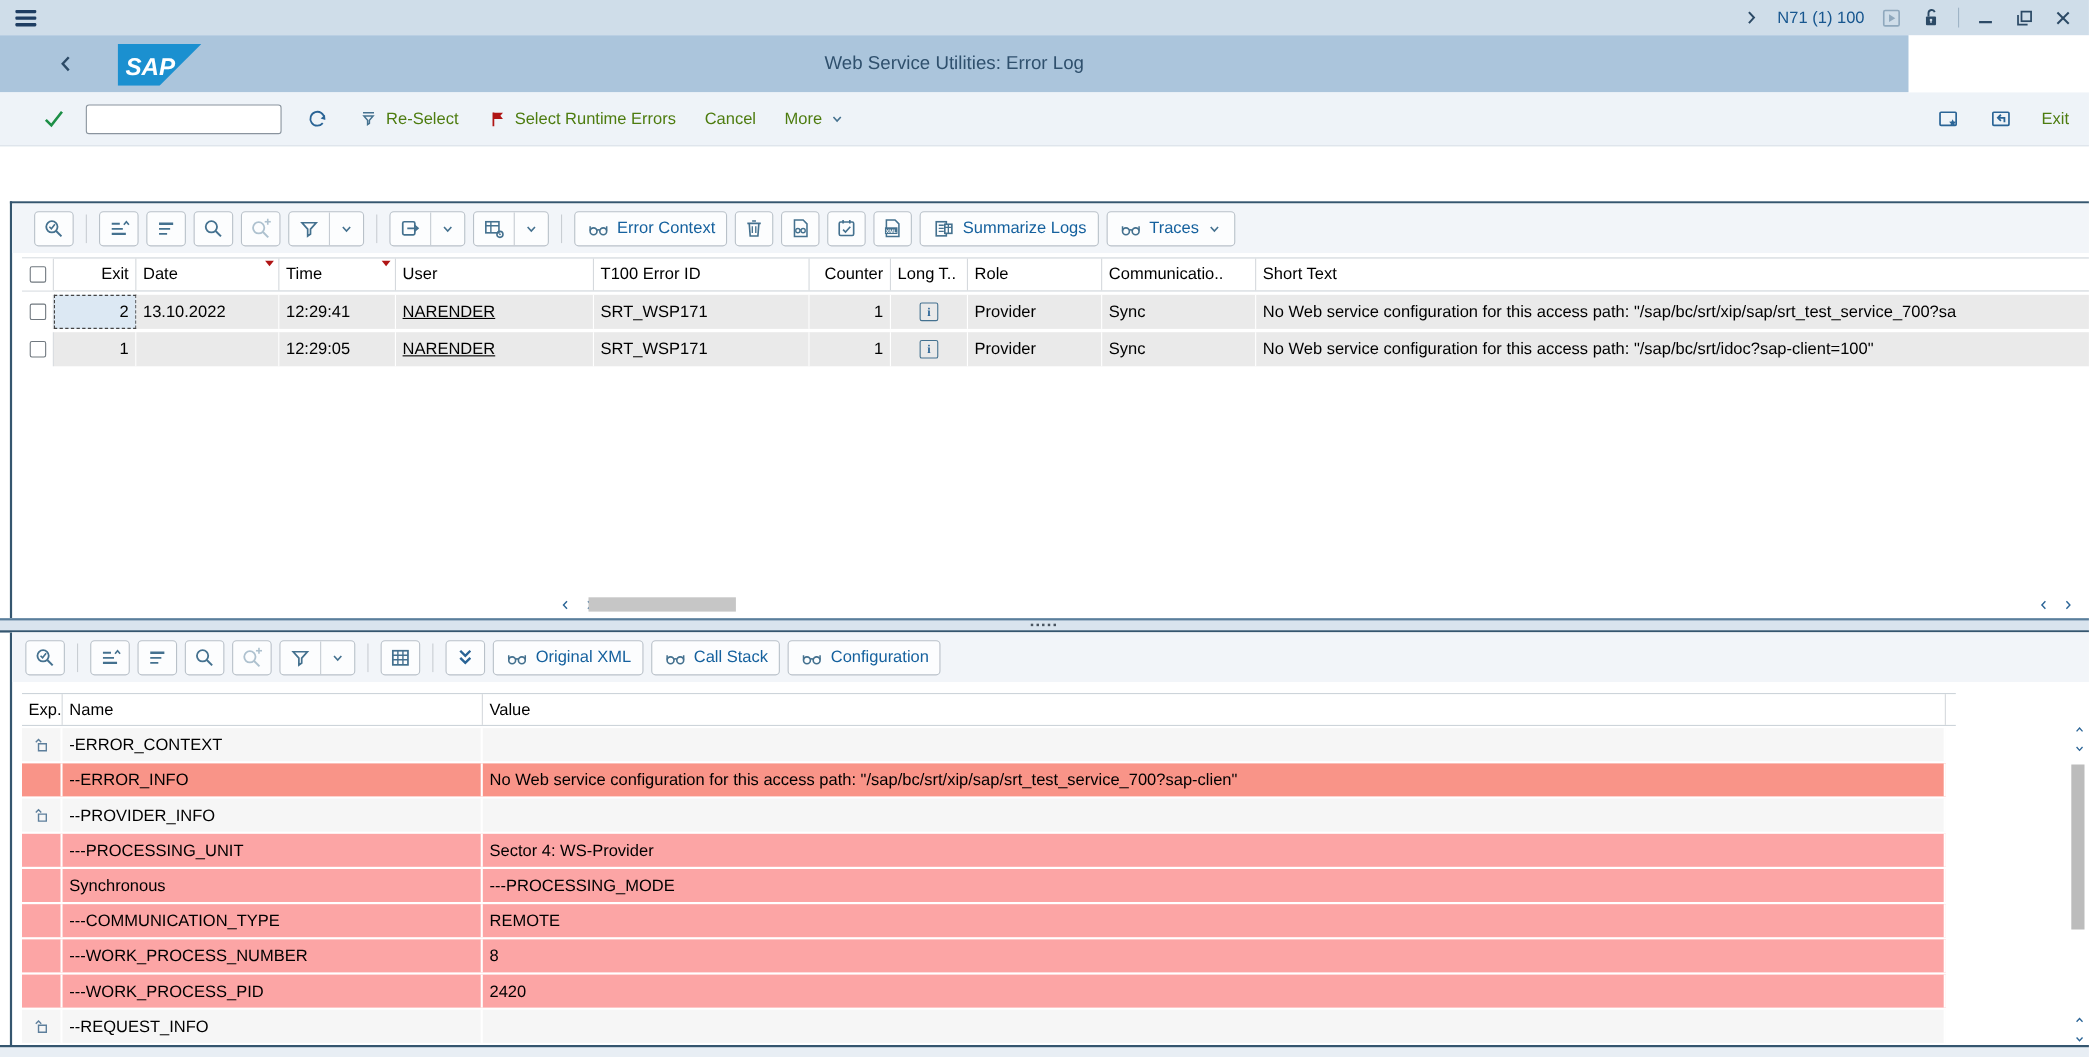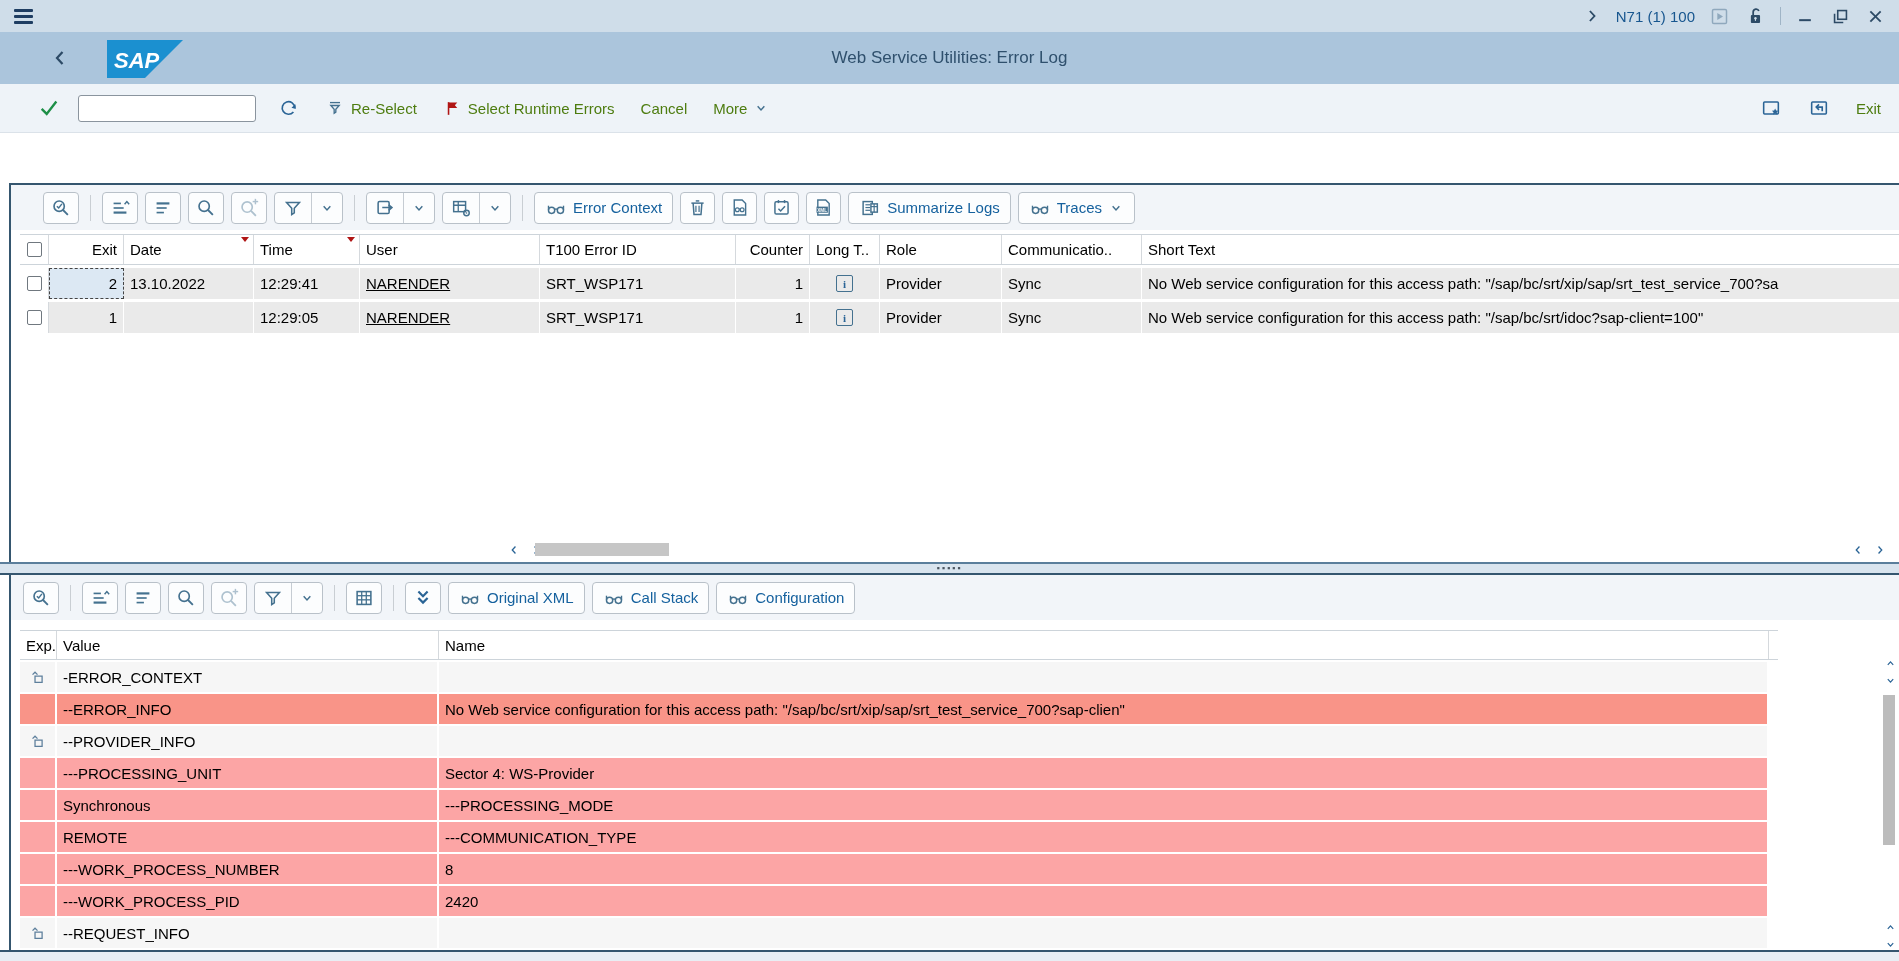--- a/index.html
+++ b/index.html
@@ -12,21 +12,21 @@
     display:flex; align-items:center; }
   .hamburger { width:40px; height:32px; display:flex; flex-direction:column; justify-content:center;
     gap:3px; padding-left:14px; cursor:pointer; }
   .hamburger span { width:19px; height:3px; background:#1e3d62; border-radius:1px; }
   .sys-right { margin-left:auto; display:flex; align-items:center; gap:14px; padding-right:12px; }
   .sys-label { color:#17568f; font-size:15px; }
   .sys-divider { width:1px; height:18px; background:#9fb4c6; }
   .winctl { display:flex; align-items:center; gap:16px; padding-right:2px; }
 
   
-  .titlebar { position:absolute; left:0; top:32px; width:1899px; height:52px; background:#abc5dc; }
+  .titlebar { position:absolute; left:0; top:32px; width:1735px; height:52px; background:#abc5dc; }
   .back-btn { position:absolute; left:48px; top:14px; cursor:pointer; }
   .sap-logo { position:absolute; left:107px; top:8px; width:76px; height:38px; }
   .page-title { position:absolute; left:0; top:0; width:100%; height:52px; display:flex;
     align-items:center; justify-content:center; color:#2f506d; font-size:17px; }
 
   
   .appbar { position:absolute; left:0; top:84px; width:1899px; height:49px; background:#eef3f8;
     border-bottom:1px solid #dbe2e9; display:flex; align-items:center; }
   .okcode-check { margin-left:38px; }
   .combobox { margin-left:18px; width:178px; height:27px; background:#fff; border:1px solid #8a949e;
@@ -44,21 +44,21 @@
   .grid-bottom { position:absolute; left:9px; top:575px; width:1890px; height:375px;
     border-left:2px solid #35566f; background:#fff; }
   .splitter { position:absolute; left:0; top:562px; width:1899px; height:13px; background:#d9e4ee;
     border-top:2px solid #5a7e9b; border-bottom:2px solid #35566f; }
   .splitter-dots { position:absolute; left:50%; top:1px; transform:translateX(-50%); letter-spacing:2px;
     color:#4a5560; font-size:9px; line-height:7px; cursor:row-resize; }
   .bottom-edge { position:absolute; left:0; top:950px; width:1899px; height:11px; background:#e8eef4;
     border-top:2px solid #35566f; }
 
   
-  .gtoolbar { height:45px; display:flex; align-items:center; gap:7px; padding-left:32px;
+  .gtoolbar { height:45px; display:flex; align-items:center; gap:7px; padding-left:20px;
     background:#f2f5f9; }
   .grid-bottom .gtoolbar { padding-left:12px; }
   .gbtn { height:32px; min-width:34px; background:#fcfdfe; border:1px solid #b9c1c9; border-radius:4px;
     display:flex; align-items:center; justify-content:center; cursor:pointer; padding:0 6px; }
   .gbtn.text { padding:0 10px; gap:6px; color:#15619e; font-size:15px; white-space:nowrap; }
   .gbtn-split { display:flex; align-items:stretch; background:#fcfdfe; border:1px solid #b9c1c9;
     border-radius:4px; overflow:hidden; cursor:pointer; }
   .gbtn-split .seg { display:flex; align-items:center; justify-content:center; padding:0 7px; height:30px; }
   .gbtn-split .seg + .seg { border-left:1px solid #c6ccd3; }
   .gdivider { width:1px; height:26px; background:#c9ced3; margin:0 4px; }
@@ -679,25 +679,25 @@
           <use href="#i-glasses"></use>
         </svg>
       <span>Configuration</span>
     </div>
   </div>
 
   <div class="dg-head">
     <div class="hc">
         <span>Exp..</span>
       </div>
+    <div class="hc">
+        <span>Name</span>
+      </div>
     <div class="hc" style="border-right:1px solid #d5d9dd">
         <span>Value</span>
-      </div>
-    <div class="hc">
-        <span>Name</span>
       </div>
   </div>
 
   <div class="dg-row group">
     <div class="c exp">
         <svg class="ic" width="17" height="17" style="color:#5d7f9c">
           <use href="#i-node"></use>
         </svg>
       </div>
     <div class="c">
@@ -743,24 +743,24 @@
     <div class="c">
         <span>Synchronous</span>
       </div>
     <div class="c">
         <span>---PROCESSING_MODE</span>
       </div>
   </div>
   <div class="dg-row leaf">
     <div class="c exp"></div>
     <div class="c">
+        <span>---COMMUNICATION_TYPE</span>
+      </div>
+    <div class="c">
         <span>REMOTE</span>
-      </div>
-    <div class="c">
-        <span>---COMMUNICATION_TYPE</span>
       </div>
   </div>
   <div class="dg-row leaf">
     <div class="c exp"></div>
     <div class="c">
         <span>---WORK_PROCESS_NUMBER</span>
       </div>
     <div class="c">
         <span>8</span>
       </div>

